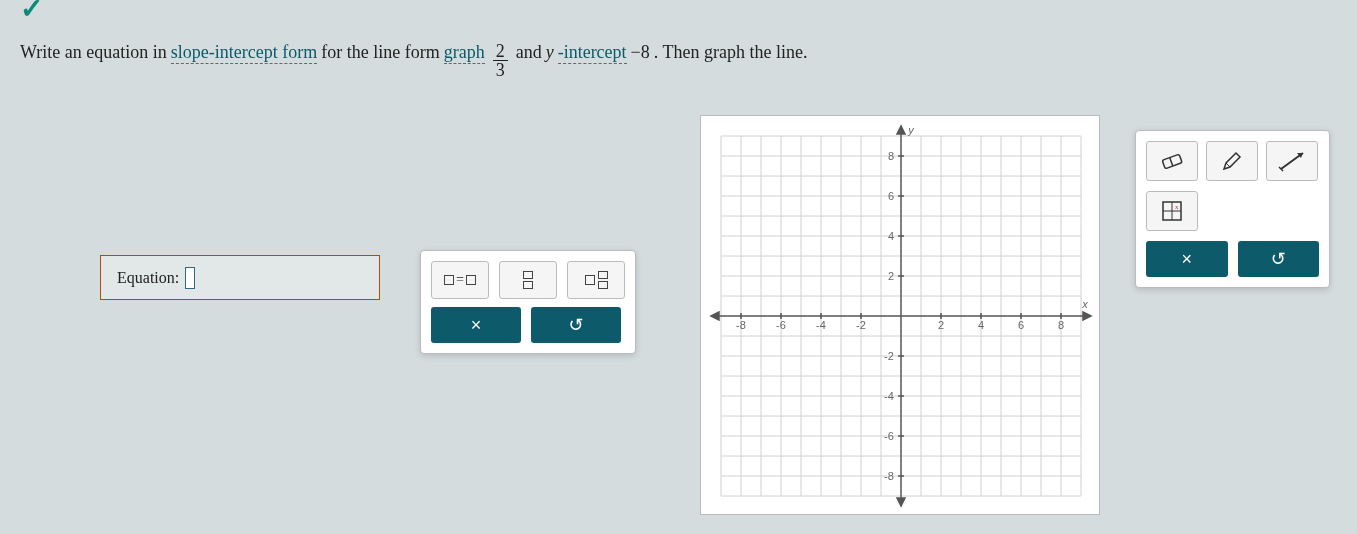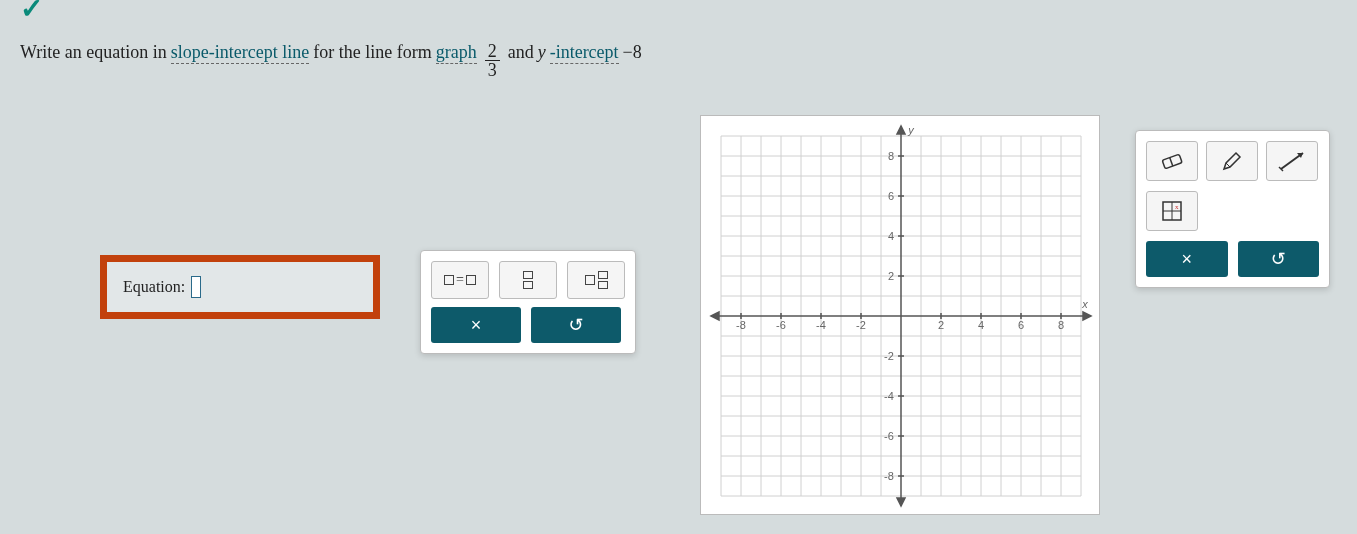--- a/index.html
+++ b/index.html
@@ -40,22 +40,22 @@
       margin: 0 4px;
     }
     .frac .num { border-bottom: 1px solid #222; padding: 0 3px; }
     .frac .den { padding: 0 3px; }
     
     .equation-box {
       position: absolute;
       left: 100px;
       top: 255px;
       width: 280px;
-      height: 64px;
-      border: 7px solid #c2410c;
+      height: 45px;
+      border: 1px solid #c2410c;
       background: #e2e7e8;
       display: flex;
       align-items: center;
       padding: 0 16px;
       font-size: 16px;
     }
     .cursor-box {
       display: inline-block;
       width: 10px;
       height: 22px;
@@ -143,31 +143,32 @@
     }
     svg { display:block; }
   </style>
 </head>
 <body>
 
 <div class="checkmark">✓</div>
 
 <div class="question">
   <span>Write an equation in </span>
-  <span class="dotted">slope-intercept line</span>
+  <span class="dotted">slope-intercept form</span>
   <span> for the line form </span>
   <span class="dotted">graph</span>
   <span class="frac">
     <span class="num">2</span>
     <span class="den">3</span>
   </span>
   <span> and </span>
   <span style="font-style:italic">y</span>
     <span class="dotted">-intercept</span>
   <span> −8</span>
+  <span>. Then graph the line.</span>
 </div>
 
 <div class="equation-box">
   <span>Equation:</span>
   <span class="cursor-box"></span>
 </div>
 
 <div class="palette">
   <div class="palette-row">
     <div class="palette-btn">

